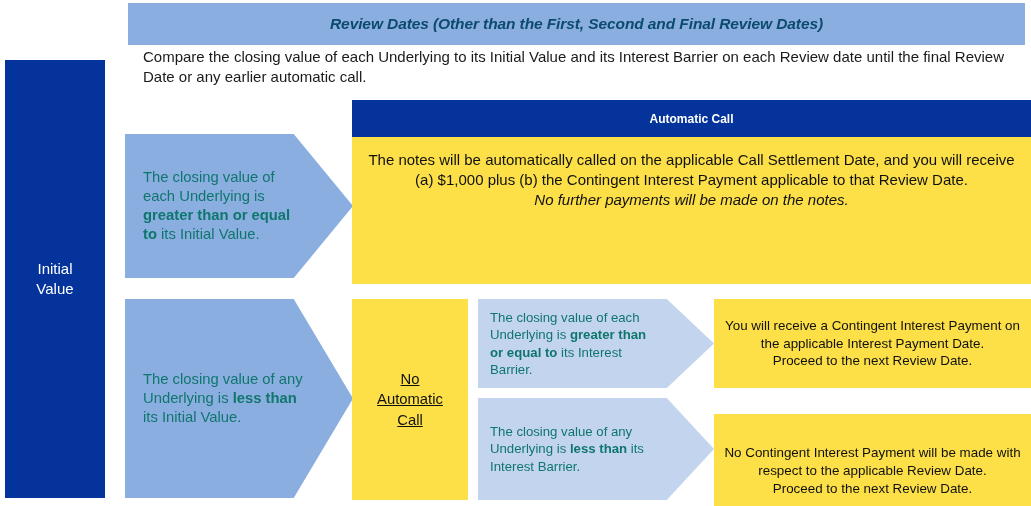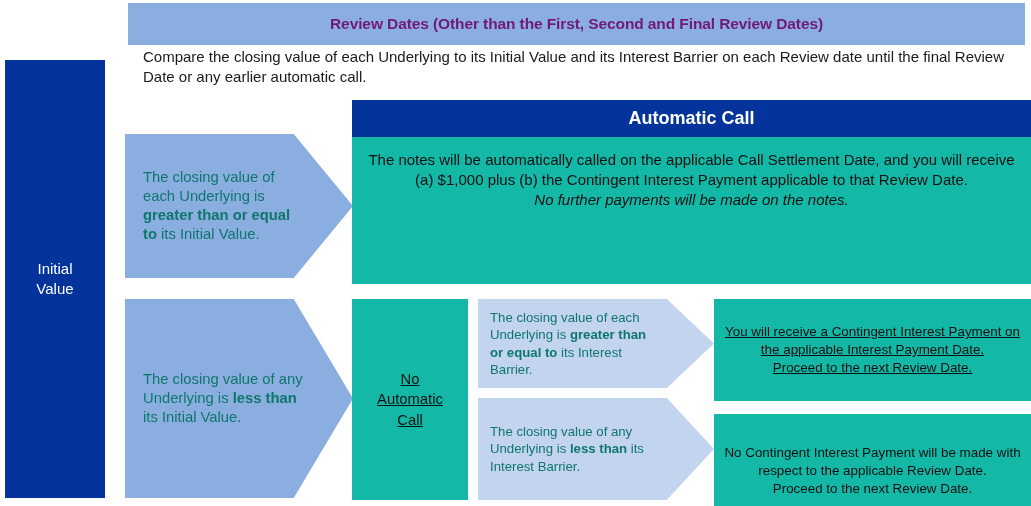--- a/index.html
+++ b/index.html
@@ -19,21 +19,21 @@
     overflow: hidden;
   }
 
   
   .abs { position: absolute; box-sizing: border-box; }
 
   .dark-bar {
     background: #03339B;
     color: #ffffff;
   }
-  .light-box { background: #14b8a6; }
+  .light-box { background: #fde047; }
   .mid-header {
     background: #8BAEE0;
     color: #1a1a1a;
   }
 
   .center-flex {
     display: flex;
     align-items: center;
     justify-content: center;
     text-align: center;
@@ -109,21 +109,21 @@
   }
   .arrow-sub-2-text {
     left: 490px; top: 398px; width: 165px; height: 102px;
     font-size: 13.2px;
     line-height: 1.32;
   }
 
   
   #auto-call-header {
     left: 352px; top: 100px; width: 679px; height: 37px;
-    font-size: 18px;
+    font-size: 12px;
     font-weight: bold;
   }
   #auto-call-body {
     left: 352px; top: 137px; width: 679px; height: 147px;
     padding: 13px 14px 0 14px;
     font-size: 15px;
     color: #111111;
     line-height: 1.33;
     text-align: center;
   }
@@ -141,32 +141,32 @@
     text-decoration: underline;
   }
 
   
   .outcome-box {
     color: #111111;
     font-size: 13.4px;
     line-height: 1.34;
     padding: 0 8px;
   }
-  #outcome-1 { left: 714px; top: 299px; width: 317px; height: 102px; text-decoration: underline; }
+  #outcome-1 { left: 714px; top: 299px; width: 317px; height: 89px; }
   #outcome-2 { left: 714px; top: 398px; width: 317px; height: 114px; margin-top: 16px; }
 
   b { font-weight: bold; }
   .txt-block { width: 100%; }
 </style>
 </head>
 <body>
 
 <div id="canvas">
 
-  <div class="abs dark-bar mid-header center-flex" id="review-header" style="background:#8BAEE0;color:#701a75;">Review Dates (Other than the First, Second and Final Review Dates)</div>
+  <div class="abs dark-bar mid-header center-flex" id="review-header" style="background:#8BAEE0;color:#0c4a6e;font-style:italic;">Review Dates (Other than the First, Second and Final Review Dates)</div>
 
   <div class="abs" id="review-subtitle">Compare the closing value of each Underlying to its Initial Value and its Interest Barrier on each Review date until the final Review Date or any earlier automatic call.</div>
 
   <div class="abs dark-bar center-flex" id="initial-value-bar">
     <div class="txt-block">
       <div>Initial</div>
       <div>Value</div>
     </div>
   </div>
 

